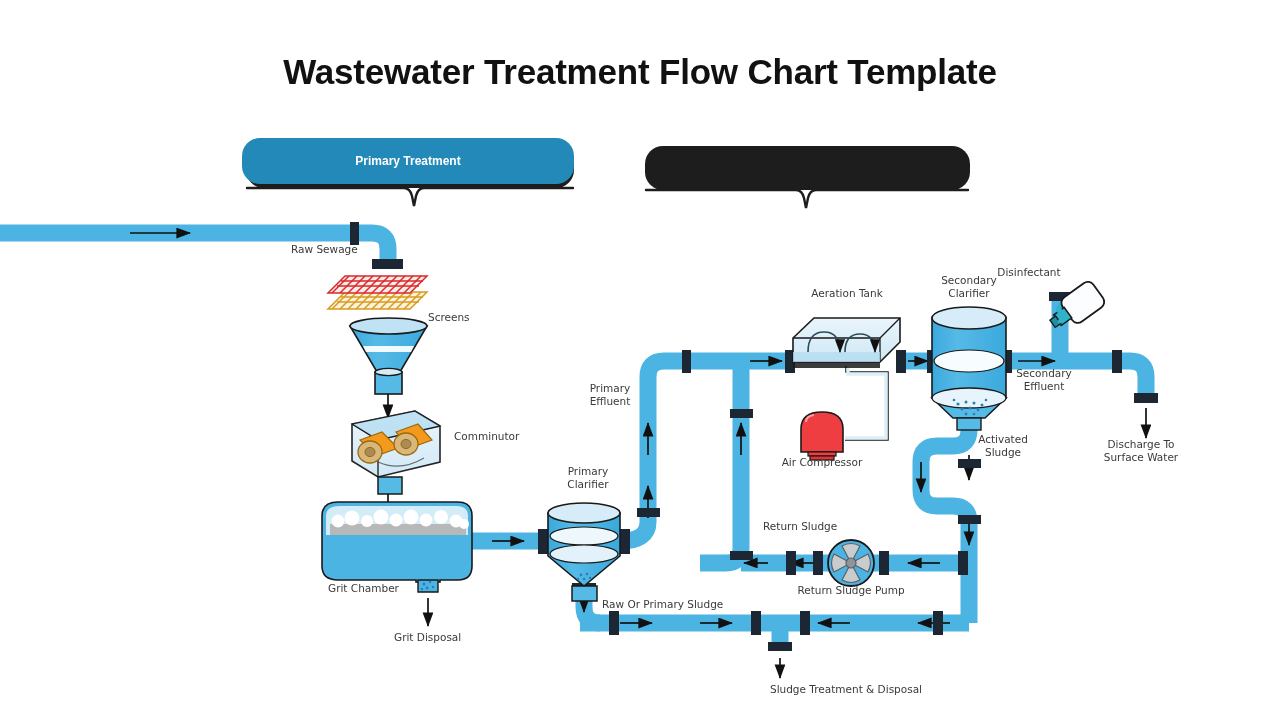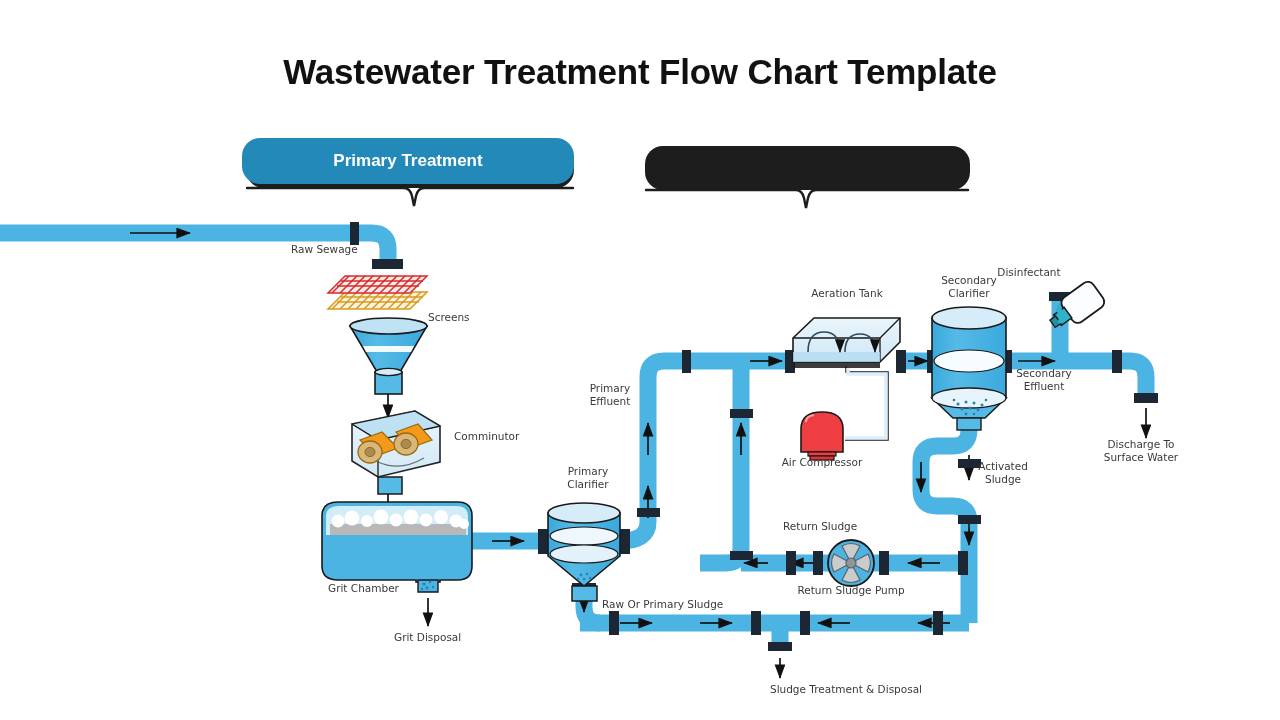--- a/index.html
+++ b/index.html
@@ -14,21 +14,21 @@
     position:absolute;left:0;top:52px;width:1280px;text-align:center;
     font-family:"Liberation Sans", sans-serif;
     font-size:35px;font-weight:bold;color:#111111;letter-spacing:-0.2px;
     white-space:nowrap;
   }
 
   .banner{
     position:absolute;border-radius:18px;
     background:#2389b8;color:#ffffff;
     font-family:"Liberation Sans", sans-serif;
-    font-size:17px;font-weight:bold;
+    font-size:12px;font-weight:bold;
     display:flex;align-items:center;justify-content:center;
     box-sizing:border-box;
   }
   .banner-shadow{
     position:absolute;border-radius:18px;background:#1d1d1d;
   }
 
   .lbl{
     position:absolute;
     font-family:"DejaVu Sans", sans-serif;
@@ -328,23 +328,23 @@
   <div class="lbl" style="left:394px;top:631px;">Grit Disposal</div>
   <div class="lbl c" style="left:548px;top:465px;width:80px;">Primary
 Clarifier</div>
   <div class="lbl c" style="left:570px;top:382px;width:80px;">Primary
 Effluent</div>
   <div class="lbl" style="left:602px;top:580px;margin-top:18px;">Raw Or Primary Sludge</div>
   <div class="lbl c" style="left:787px;top:287px;width:120px;">Aeration Tank</div>
   <div class="lbl c" style="left:762px;top:456px;width:120px;">Air Compressor</div>
   <div class="lbl c" style="left:924px;top:274px;width:90px;">Secondary
 Clarifier</div>
-  <div class="lbl c" style="left:963px;top:433px;width:80px;margin-top:27px;">Activated
+  <div class="lbl c" style="left:963px;top:433px;width:80px;">Activated
 Sludge</div>
-  <div class="lbl" style="left:763px;top:520px;margin-left:20px;">Return Sludge</div>
+  <div class="lbl" style="left:763px;top:520px;">Return Sludge</div>
   <div class="lbl c" style="left:781px;top:584px;width:140px;">Return Sludge Pump</div>
   <div class="lbl c" style="left:746px;top:683px;width:200px;">Sludge Treatment &amp; Disposal</div>
   <div class="lbl c" style="left:979px;top:266px;width:100px;">Disinfectant</div>
   <div class="lbl c" style="left:1004px;top:367px;width:80px;">Secondary
 Effluent</div>
   <div class="lbl c" style="left:1091px;top:438px;width:100px;">Discharge To
 Surface Water</div>
 
 </div>
 

